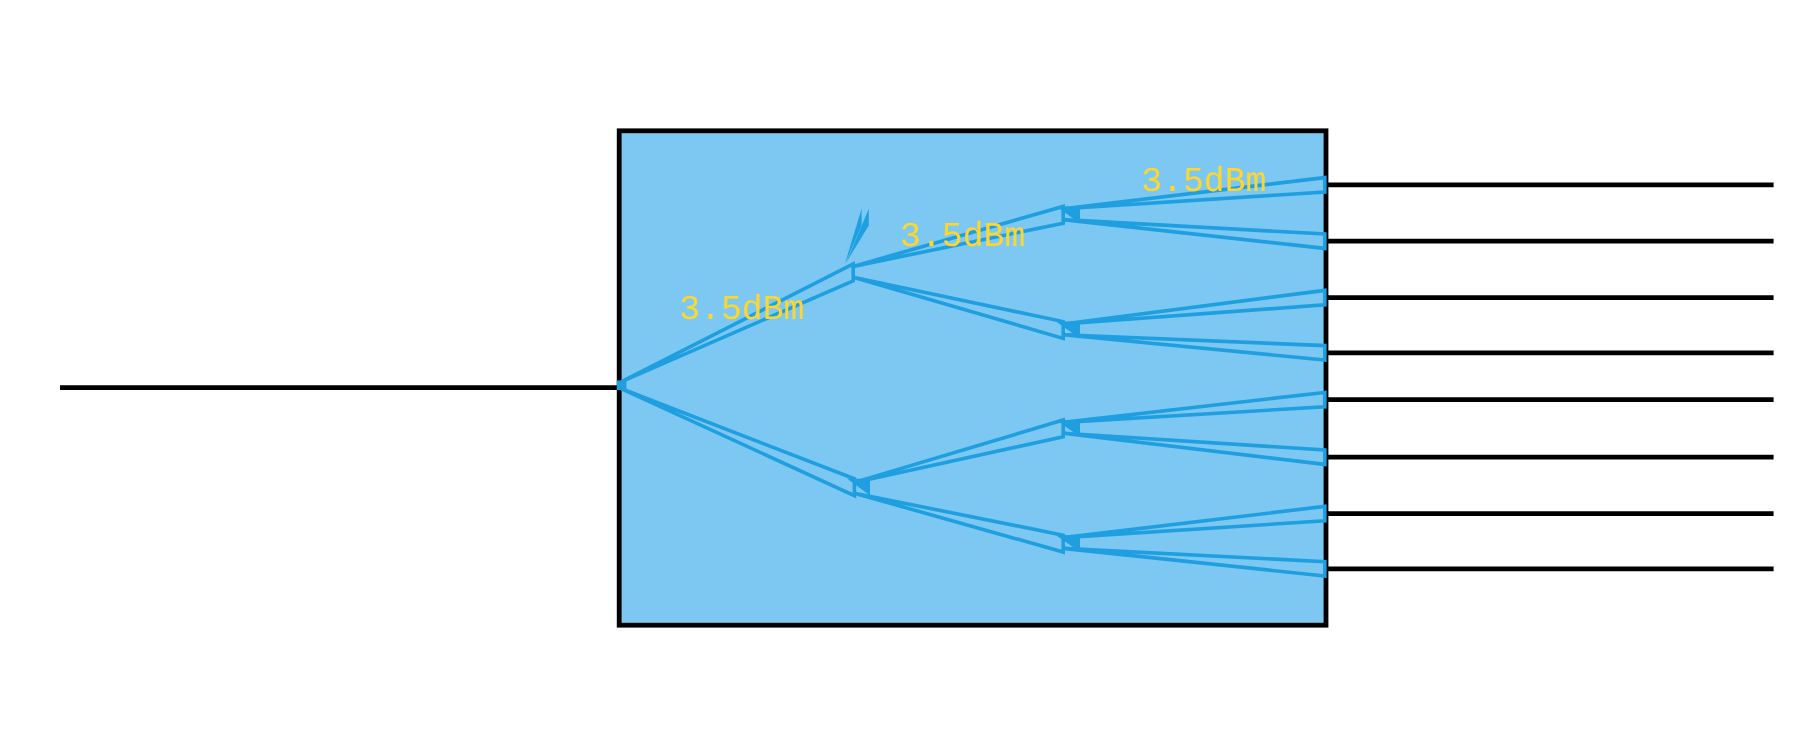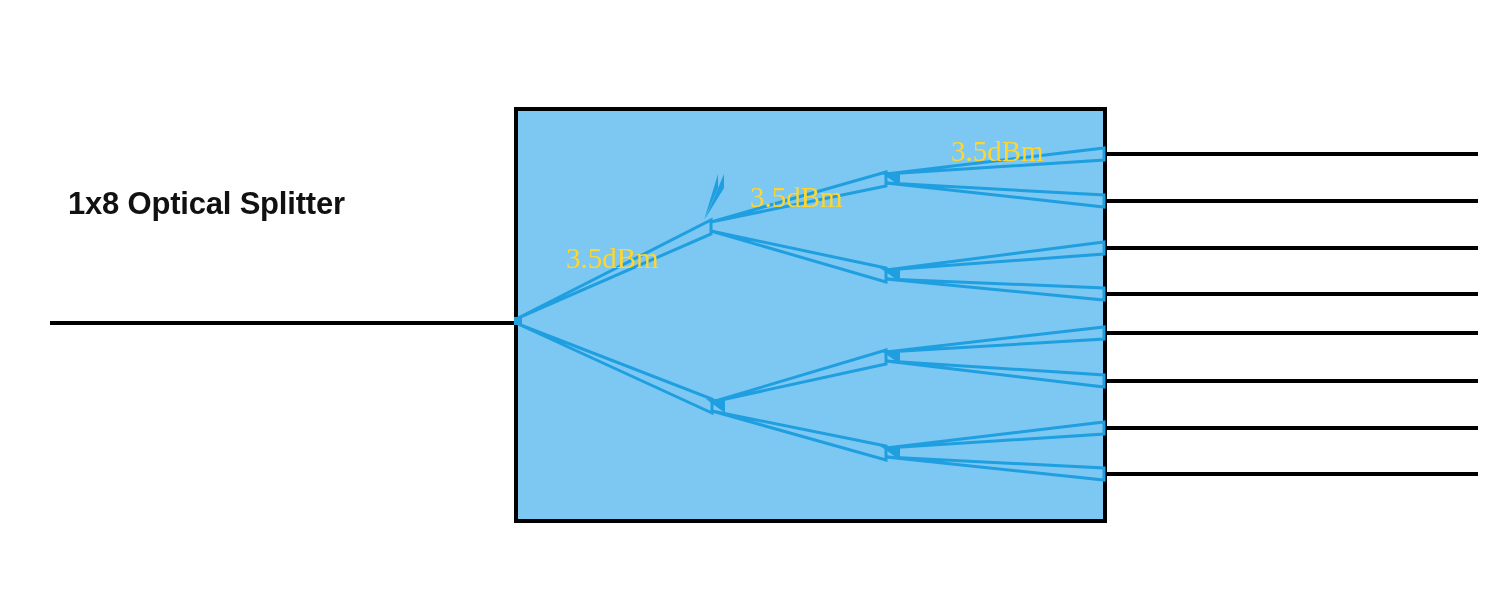--- a/index.html
+++ b/index.html
@@ -31,21 +31,21 @@
     top: 186px;
     font-family: "Liberation Sans", sans-serif;
     font-size: 31px;
     font-weight: bold;
     color: #111111;
     letter-spacing: -0.2px;
     white-space: nowrap;
   }
   .power-label {
     position: absolute;
-    font-family: Liberation Serif, serif;
+    font-family: Liberation Mono, monospace;
     font-size: 29px;
     font-weight: normal;
     color: #FFD62E;
     white-space: nowrap;
     line-height: 1;
   }
 </style>
 </head>
 <body>
 
@@ -98,21 +98,20 @@
       <polygon points="704,220 718,174 718,188"></polygon>
       <polygon points="705,219 724,174 724,188"></polygon>
       <polygon points="706,399 725,399 725,413"></polygon>
       <polygon points="880,172 900,172 900,186"></polygon>
       <polygon points="880,268 900,268 900,282"></polygon>
       <polygon points="880,350 900,350 900,364"></polygon>
       <polygon points="880,446 900,446 900,460"></polygon>
     </g>
   </svg>
 
-  <div class="diagram-title">1x8 Optical Splitter</div>
 
   <div class="power-label" style="left:566px; top:244px;">3.5dBm</div>
 
   <div class="power-label" style="left:750px; top:183px;">3.5dBm</div>
 
   <div class="power-label" style="left:951px; top:137px;">3.5dBm</div>
 
 </div>
 
 </body></html>

